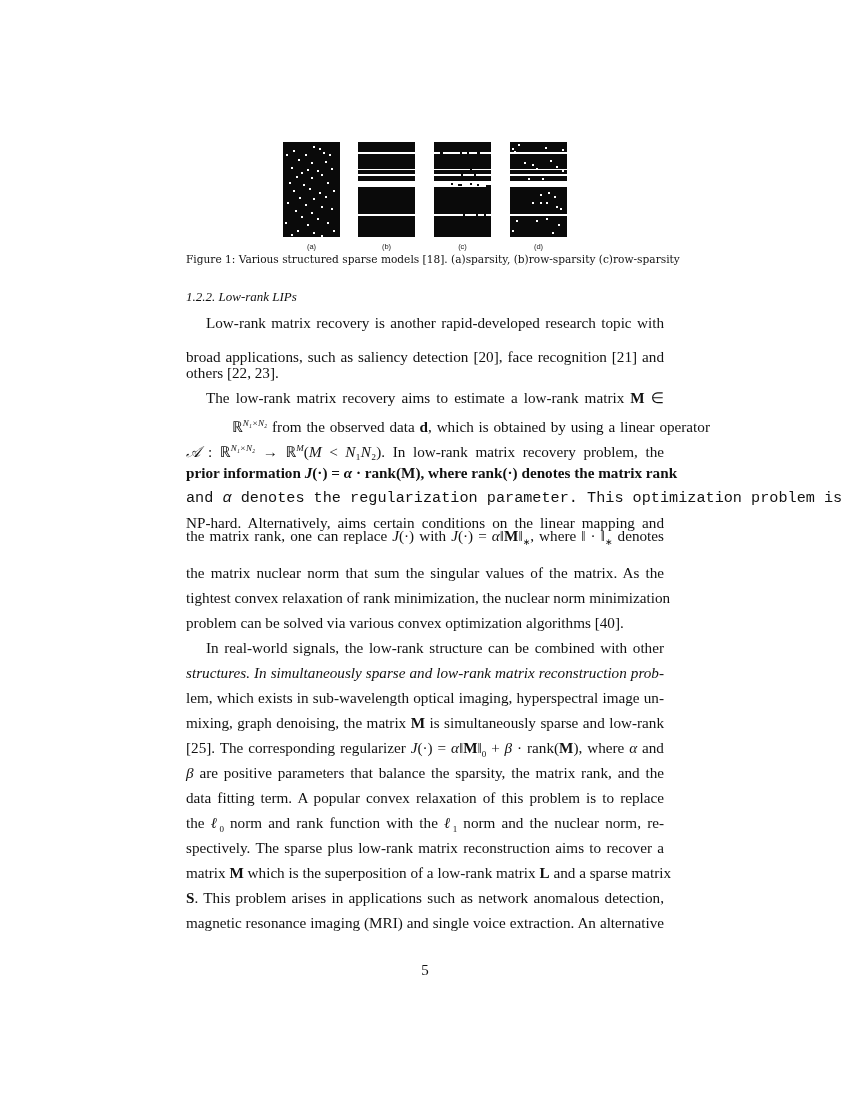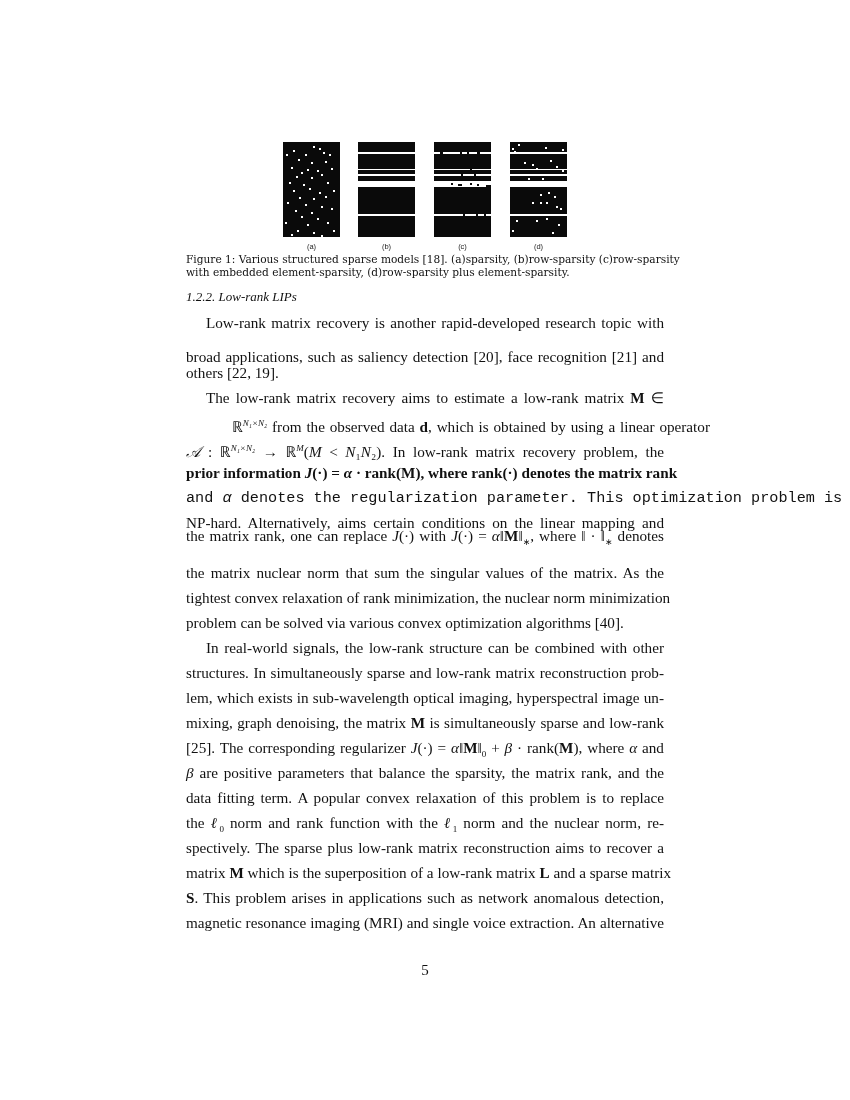--- a/index.html
+++ b/index.html
@@ -156,44 +156,43 @@
         <div class="dot" style="left: 36px; top: 76px;"></div>
         <div class="dot" style="left: 48px; top: 82px;"></div>
         <div class="dot" style="left: 2px; top: 88px;"></div>
         <div class="dot" style="left: 42px; top: 90px;"></div>
       </div>
     <div class="sublabel" style="left:227px;">(d)</div>
   </div>
 
   <div class="caption">
     <span class="line" style="text-align:justify;text-align-last:justify;">Figure 1: Various structured sparse models [18]. (a)sparsity, (b)row-sparsity (c)row-sparsity</span>
-    <span class="line">with embedded element-sparsity, (d)row-sparsity plus element-sparsity.</span>
   </div>
 
   <div class="subsection">1.2.2. Low-rank LIPs</div>
 
   <div class="body" style="top:313px;">
 
     <div class="ln indent" style="top:0px;">Low-rank matrix recovery is another rapid-developed research topic with</div>
     <div class="ln" style="top:34px;">broad applications, such as saliency detection [20], face recognition [21] and</div>
-    <div class="ln last" style="top:50px;">others [22, 19].</div>
+    <div class="ln last" style="top:50px;">others [22, 23].</div>
 
     <div class="ln indent" style="top:75px;"><span>The low-rank matrix recovery aims to estimate a low-rank matrix </span><span class="b">M</span><span> ∈</span></div>
     <div class="ln" style="top:100px;margin-left:46px;"><span>ℝ<sup style="font-size:9px;" class="i">N₁×N₂</sup></span><span> from the observed data </span><span class="b">d</span><span>, which is obtained by using a linear operator</span></div>
     <div class="ln" style="top:125px;"><span class="i">𝒜</span><span> : ℝ<sup style="font-size:9px;" class="i">N₁×N₂</sup> → ℝ<sup style="font-size:9px;" class="i">M</sup>(<i>M</i> &lt; <i>N</i>₁<i>N</i>₂).  In low-rank matrix recovery problem, the</span></div>
     <div class="ln" style="top:150px;font-weight:bold;"><span>prior information <i>J</i>(·) = <i>α</i> · rank(<b>M</b>), where rank(·) denotes the matrix rank</span></div>
     <div class="ln" style="top:175px;font-family:Liberation Mono, monospace;"><span>and <i>α</i> denotes the regularization parameter. This optimization problem is also</span></div>
     <div class="ln" style="top:200px;">NP-hard. Alternatively, aims certain conditions on the linear mapping and</div>
     <div class="ln" style="top:213px;"><span>the matrix rank, one can replace <i>J</i>(·) with <i>J</i>(·) = <i>α</i>‖<b>M</b>‖<sub style="font-size:9px;">∗</sub>, where ‖ · ‖<sub style="font-size:9px;">∗</sub> denotes</span></div>
     <div class="ln" style="top:250px;">the matrix nuclear norm that sum the singular values of the matrix. As the</div>
     <div class="ln" style="top:275px;">tightest convex relaxation of rank minimization, the nuclear norm minimization</div>
     <div class="ln last" style="top:300px;">problem can be solved via various convex optimization algorithms [40].</div>
 
     <div class="ln indent" style="top:325px;">In real-world signals, the low-rank structure can be combined with other</div>
-    <div class="ln" style="top:350px;">structures. In simultaneously sparse and low-rank matrix reconstruction prob-</div>
+    <div class="ln" style="top:350px;font-style:italic;">structures. In simultaneously sparse and low-rank matrix reconstruction prob-</div>
     <div class="ln" style="top:375px;">lem, which exists in sub-wavelength optical imaging, hyperspectral image un-</div>
     <div class="ln" style="top:400px;"><span>mixing, graph denoising, the matrix <b>M</b> is simultaneously sparse and low-rank</span></div>
     <div class="ln" style="top:425px;"><span>[25]. The corresponding regularizer <i>J</i>(·) = <i>α</i>‖<b>M</b>‖<sub style="font-size:9px;">0</sub> + <i>β</i> · rank(<b>M</b>), where <i>α</i> and</span></div>
     <div class="ln" style="top:450px;"><span><i>β</i> are positive parameters that balance the sparsity, the matrix rank, and the</span></div>
     <div class="ln" style="top:475px;">data fitting term. A popular convex relaxation of this problem is to replace</div>
     <div class="ln" style="top:500px;"><span>the <i>ℓ</i><sub style="font-size:9px;">0</sub> norm and rank function with the <i>ℓ</i><sub style="font-size:9px;">1</sub> norm and the nuclear norm, re-</span></div>
     <div class="ln" style="top:525px;">spectively. The sparse plus low-rank matrix reconstruction aims to recover a</div>
     <div class="ln" style="top:550px;"><span>matrix <b>M</b> which is the superposition of a low-rank matrix <b>L</b> and a sparse matrix</span></div>
     <div class="ln" style="top:575px;"><span><b>S</b>.  This problem arises in applications such as network anomalous detection,</span></div>
     <div class="ln" style="top:600px;">magnetic resonance imaging (MRI) and single voice extraction. An alternative</div>

